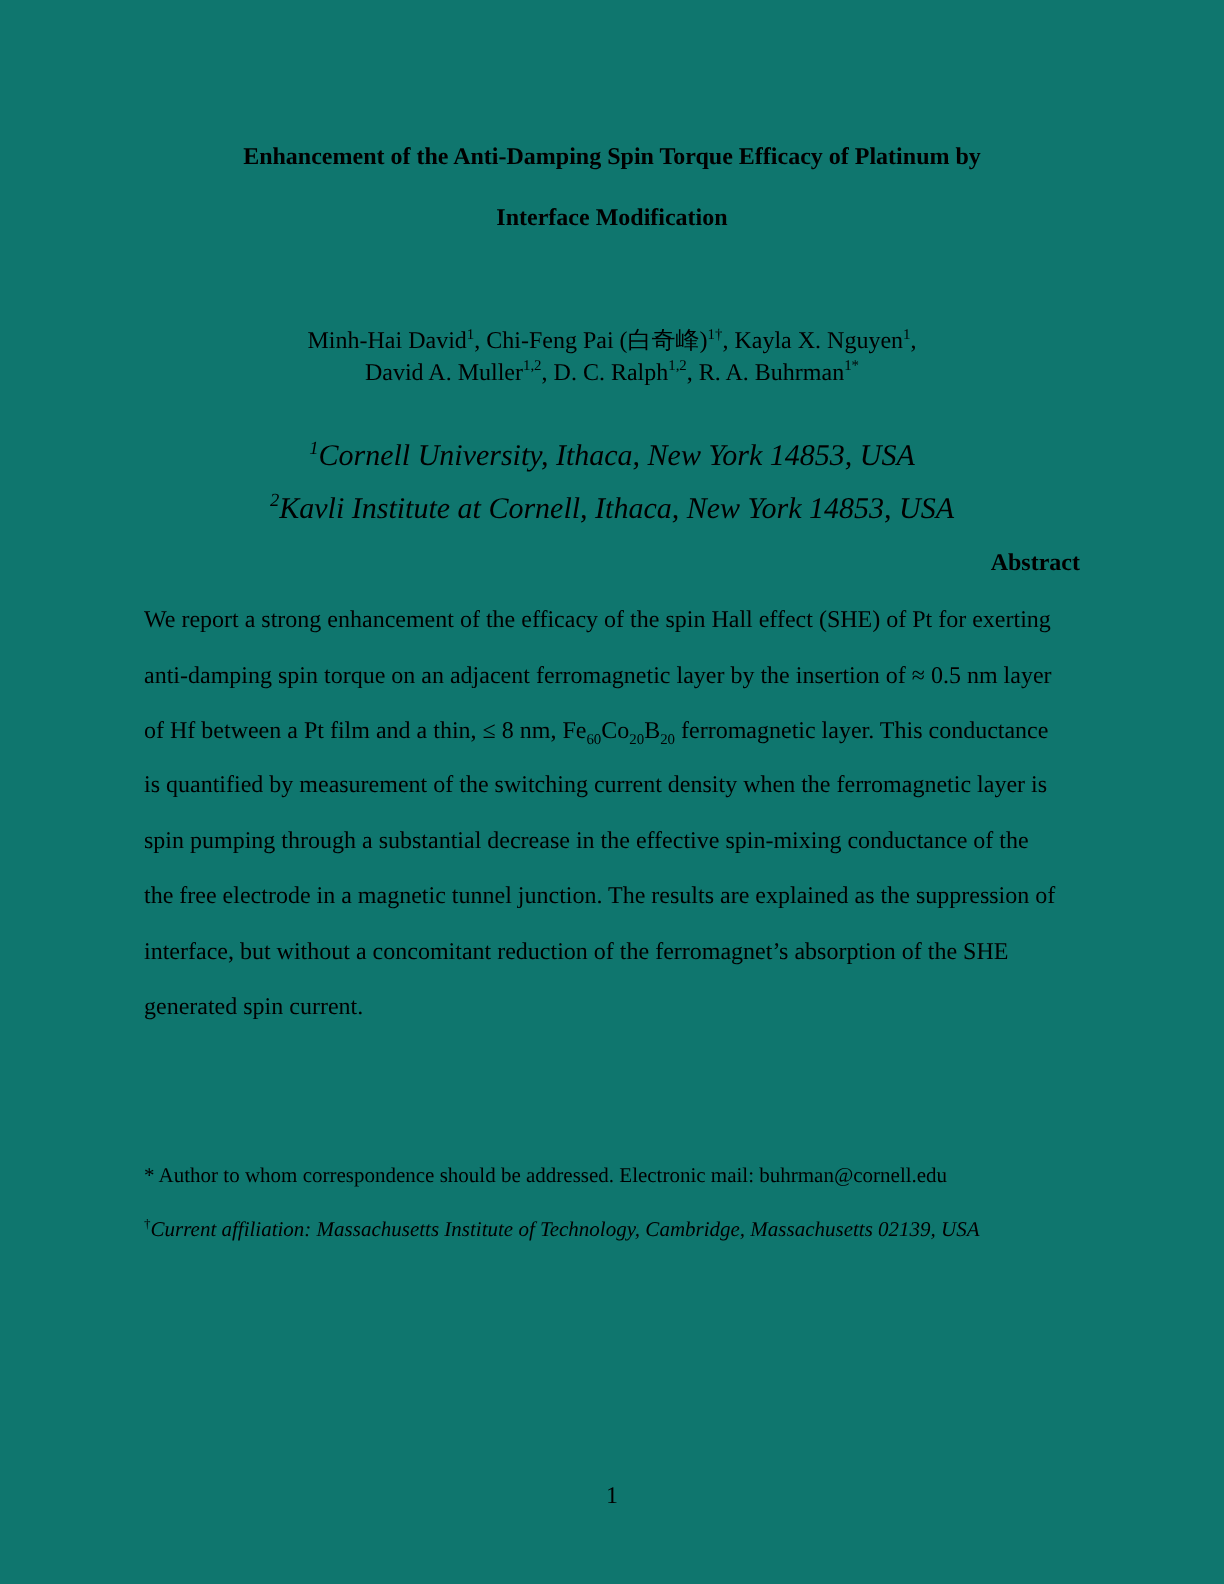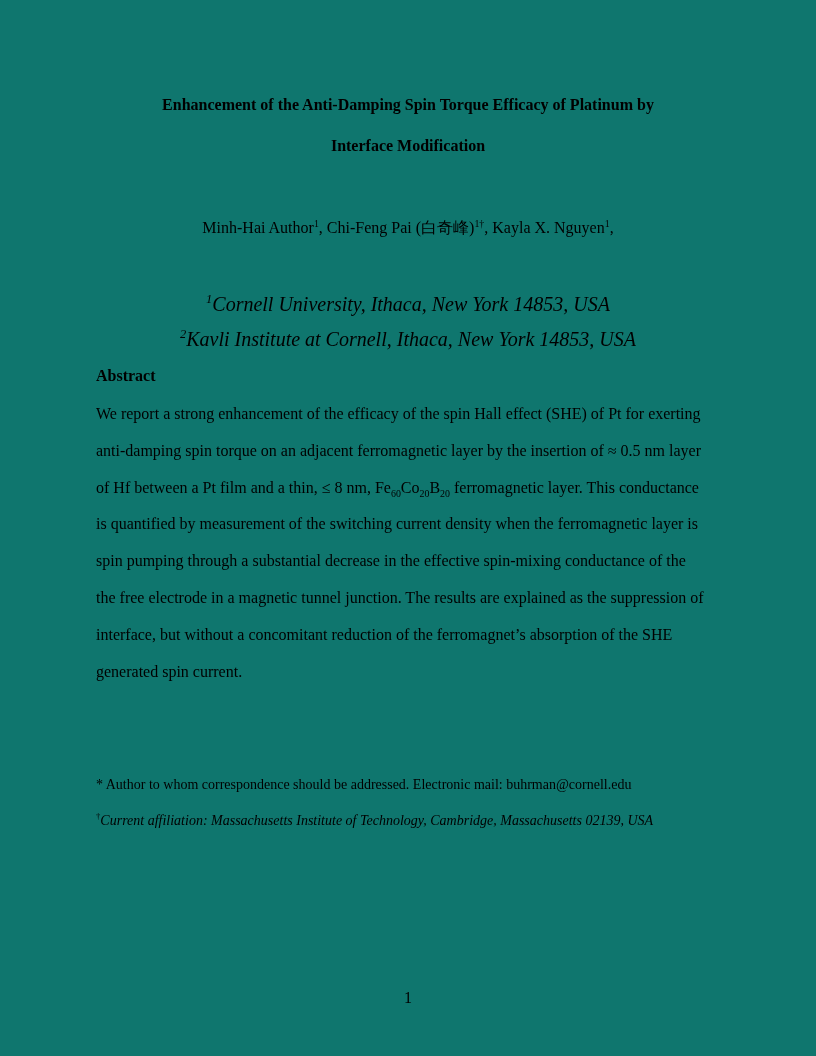--- a/index.html
+++ b/index.html
@@ -28,21 +28,21 @@
   .authors .aline { line-height: 21px; white-space: nowrap; }
 
   .affils {
     position: absolute; top: 296px; left: 96px; width: 624px;
     text-align: center; font-size: 20px;
   }
   .affils .affil { line-height: 16px; margin-bottom: 19px; white-space: nowrap; font-style: italic; }
 
   .abstract-heading {
     position: absolute; top: 368px; left: 96px; width: 624px;
-    text-align: left; font-weight: bold; font-size: 16px; line-height: 16px;
+    text-align: right; font-weight: bold; font-size: 16px; line-height: 16px;
   }
 
   .abstract {
     position: absolute; top: 396px; left: 96px; width: 624px;
     font-size: 16px; text-align: left;
   }
   .abstract .line { line-height: 36.8px; white-space: nowrap; }
 
   .footnotes {
     position: absolute; top: 778px; left: 96px; width: 624px;
@@ -60,21 +60,22 @@
 <body>
 
 <div class="page">
 
   <h1 class="title">
     <div class="tline">Enhancement of the Anti-Damping Spin Torque Efficacy of Platinum by</div>
     <div class="tline">Interface Modification</div>
   </h1>
 
   <div class="authors">
-    <div class="aline"><span>Minh-Hai Author</span><sup>1</sup><span>, Chi-Feng Pai (白奇峰)</span><sup>1†</sup><span>, Kayla X. Nguyen</span><sup>1</sup><span>,</span></div>
+    <div class="aline"><span>Minh-Hai David</span><sup>1</sup><span>, Chi-Feng Pai (白奇峰)</span><sup>1†</sup><span>, Kayla X. Nguyen</span><sup>1</sup><span>,</span></div>
+    <div class="aline"><span>David A. Muller</span><sup>1,2</sup><span>, D. C. Ralph</span><sup>1,2</sup><span>, R. A. Buhrman</span><sup>1*</sup></div>
   </div>
 
   <div class="affils">
     <div class="affil"><sup>1</sup><i>Cornell University, Ithaca, New York 14853, USA</i></div>
     <div class="affil"><sup>2</sup><i>Kavli Institute at Cornell, Ithaca, New York 14853, USA</i></div>
   </div>
 
   <div class="abstract-heading">Abstract</div>
 
   <div class="abstract">

